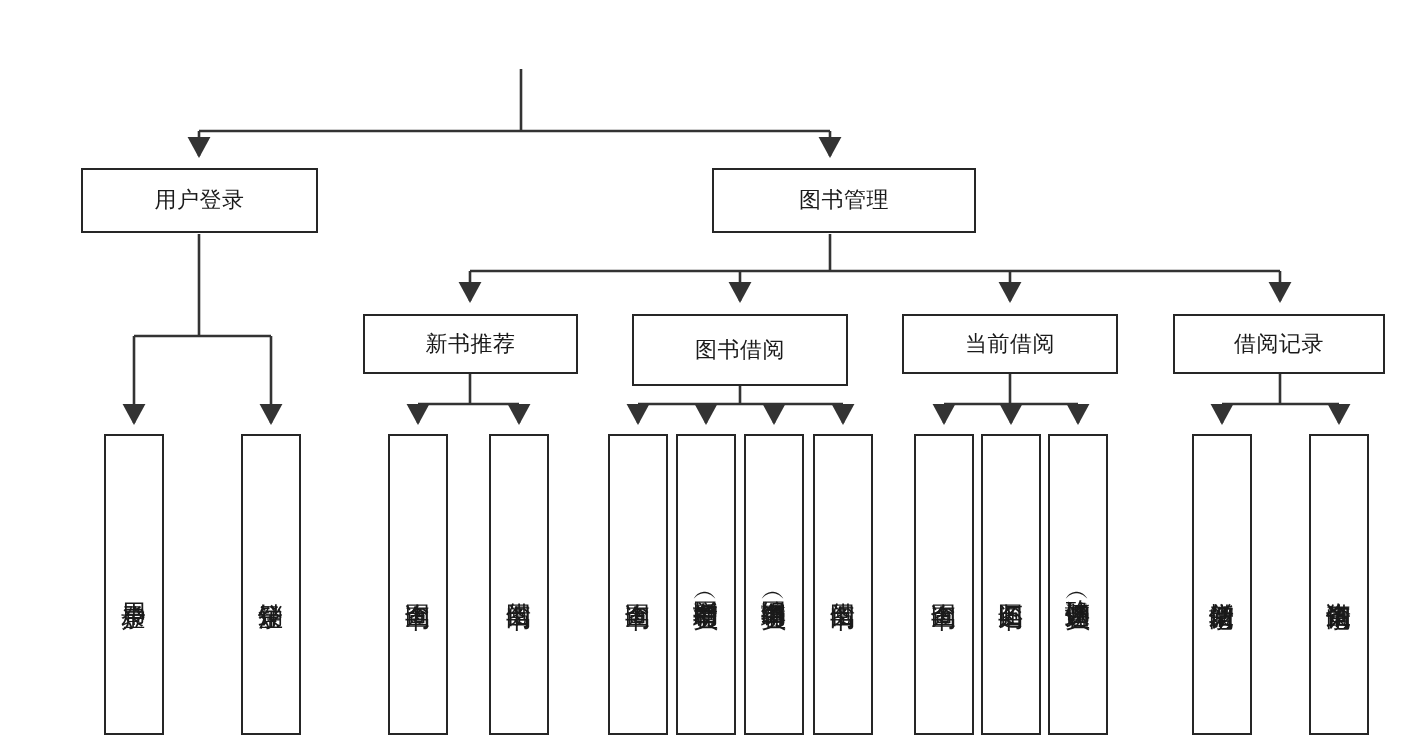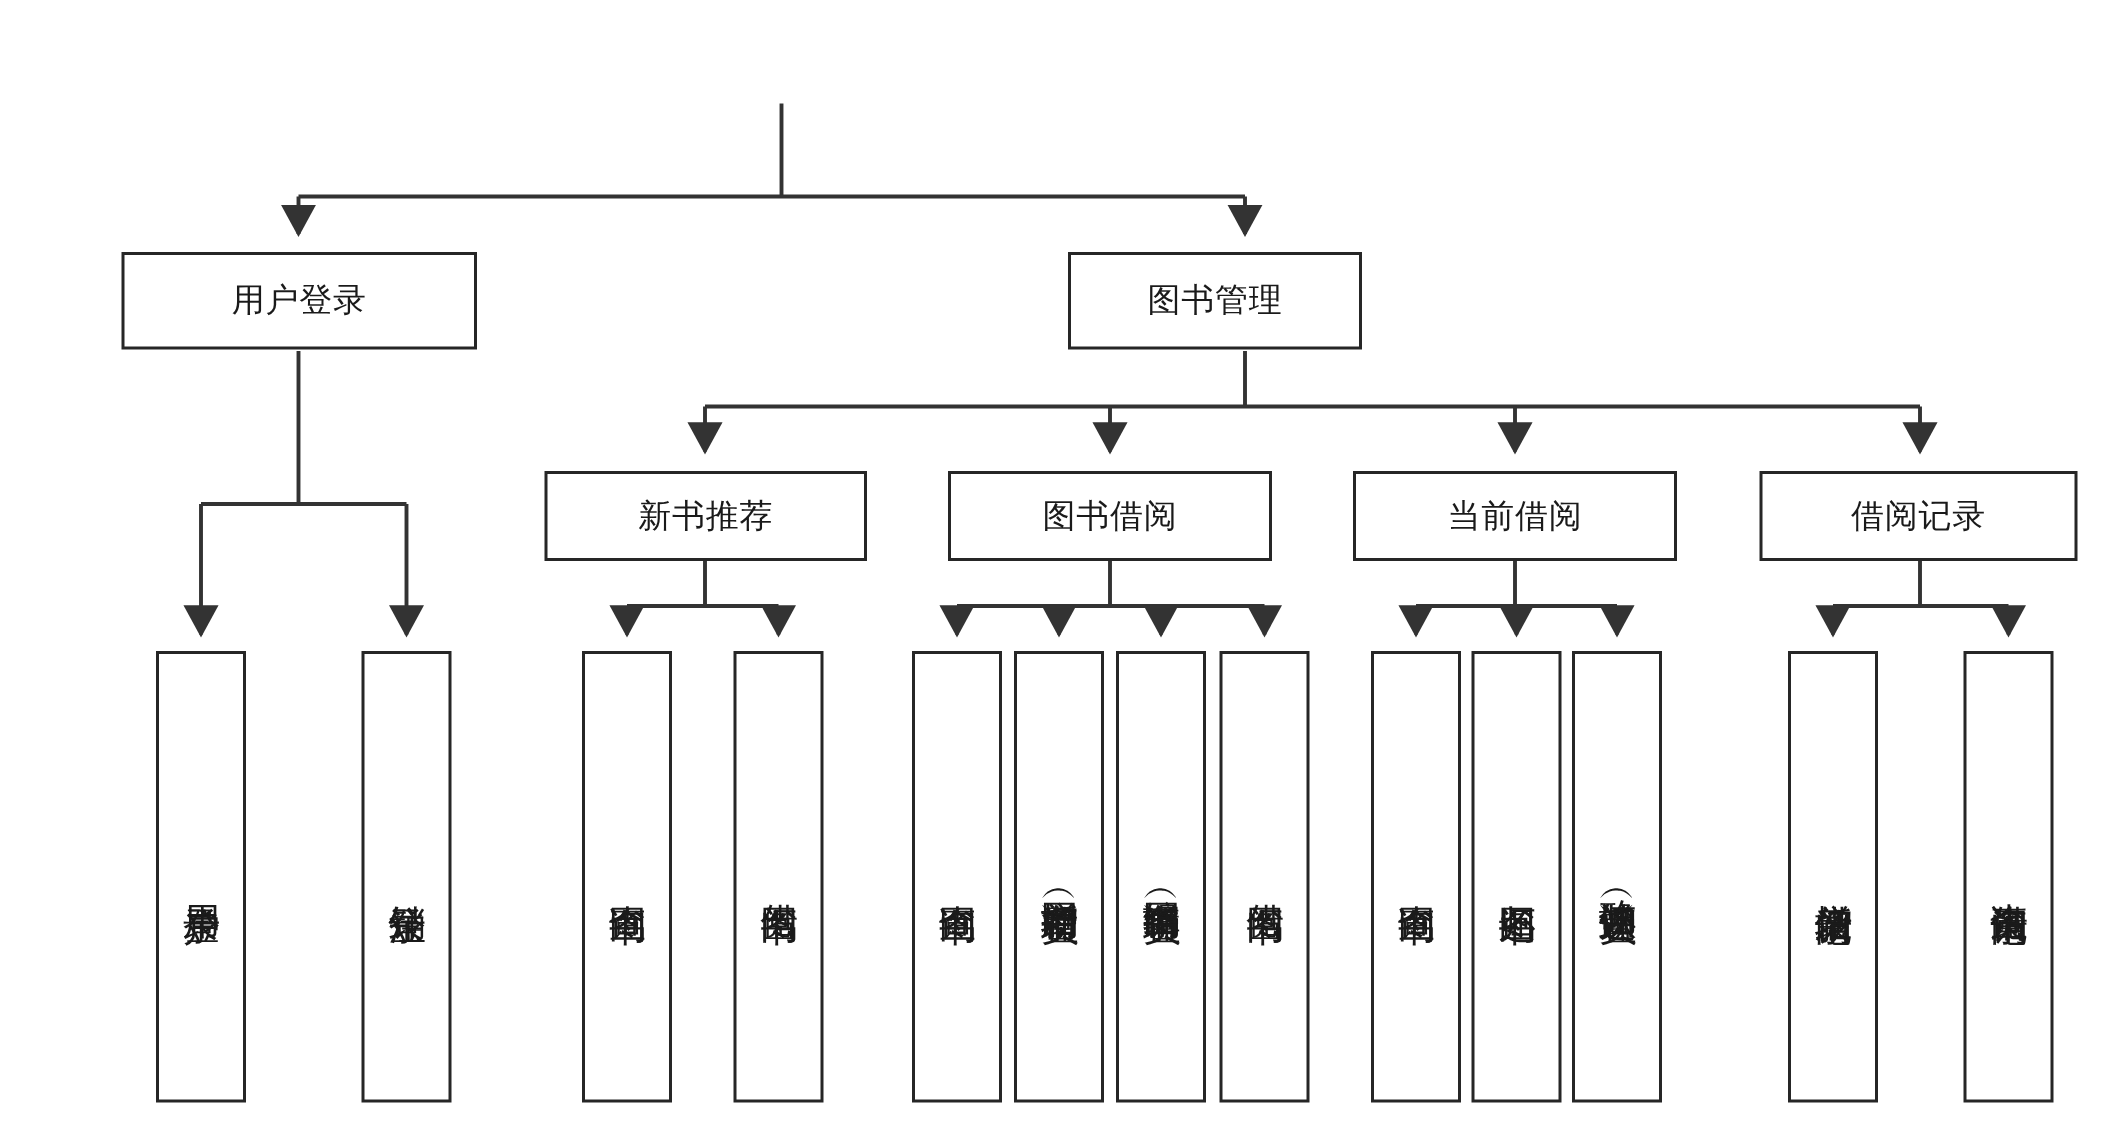--- a/index.html
+++ b/index.html
@@ -123,28 +123,28 @@
       <path d="M 1222 404 L 1339 404"></path>
       <path d="M 1222 404 L 1222 423" marker-end="url(#arrow)"></path>
       <path d="M 1339 404 L 1339 423" marker-end="url(#arrow)"></path>
     </g>
   </svg>
 
 
   <div class="node node-h" style="left:81px; top:168px; width:237px; height:65px;">
     <span class="label">用户登录</span>
   </div>
-  <div class="node node-h" style="left:712px; top:168px; width:196px; height:65px;">
+  <div class="node node-h" style="left:712px; top:168px; width:264px; height:65px;">
     <span class="label">图书管理</span>
   </div>
 
   <div class="node node-h" style="left:363px; top:314px; width:215px; height:60px;">
     <span class="label">新书推荐</span>
   </div>
-  <div class="node node-h" style="left:632px; top:314px; width:216px; height:60px;">
+  <div class="node node-h" style="left:632px; top:314px; width:216px; height:72px;">
     <span class="label">图书借阅</span>
   </div>
   <div class="node node-h" style="left:902px; top:314px; width:216px; height:60px;">
     <span class="label">当前借阅</span>
   </div>
   <div class="node node-h" style="left:1173px; top:314px; width:212px; height:60px;">
     <span class="label">借阅记录</span>
   </div>
 
   <div class="node node-v" style="left:104px; top:434px; width:60px; height:301px;">

